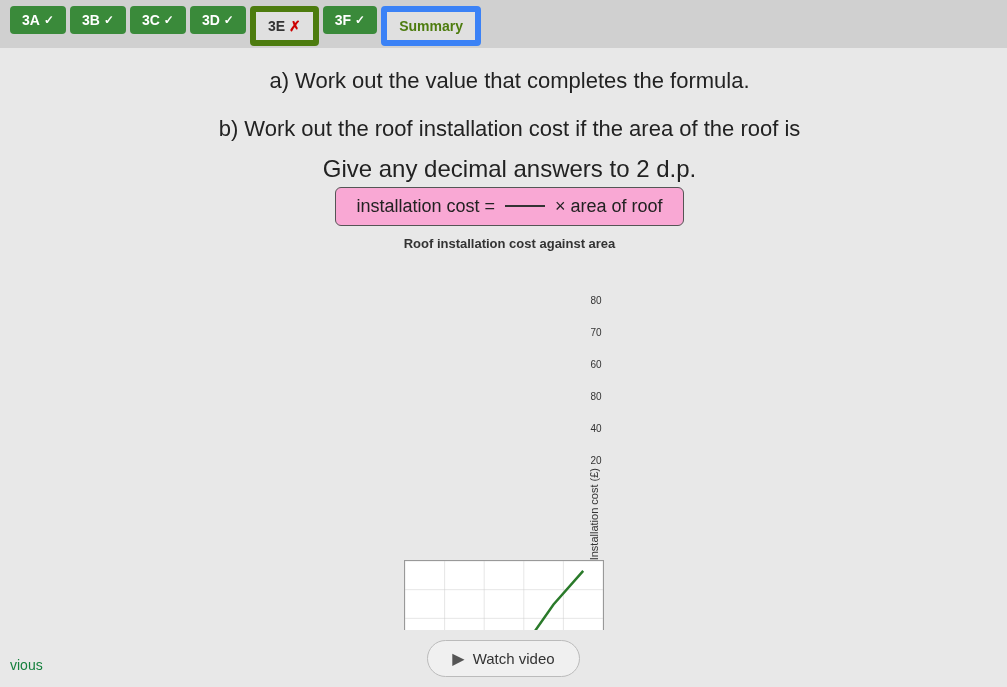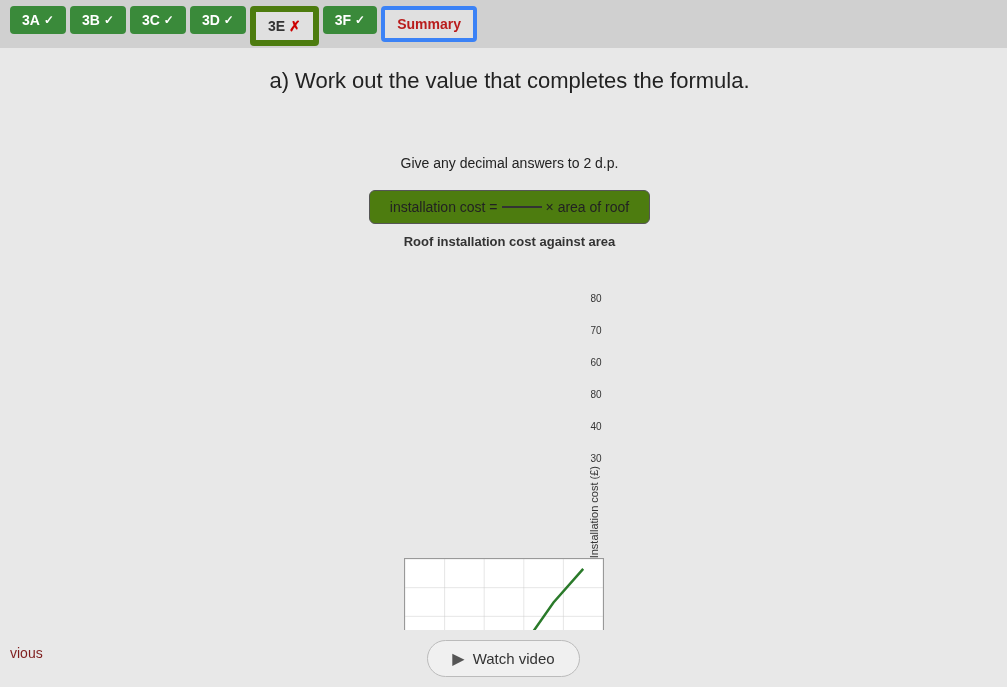--- a/index.html
+++ b/index.html
@@ -45,22 +45,22 @@
       border: 6px solid #4d7c0f;
     }
 
     .nav-tab.error .tab-x {
       color: #cc0000;
       font-weight: bold;
     }
 
     .nav-tab.summary {
       background-color: #e0e0e0;
-      color: #b91c1c;
-      border: 4px solid #3b82f6;
+      color: #4d7c0f;
+      border: 6px solid #3b82f6;
     }
 
     .check-icon {
       font-size: 12px;
     }
 
     
     .main-content {
       padding: 20px 40px 10px 52px;
       display: flex;
@@ -77,37 +77,38 @@
 
     .question-b {
       font-size: 22px;
       color: #222;
       text-align: center;
       margin-bottom: 10px;
       line-height: 1.4;
     }
 
     .decimal-hint {
-      font-size: 14px;
+      font-size: 24px;
       color: #222;
       text-align: center;
-      margin-bottom: 19px;
+      margin-bottom: 4px;
     }
 
     
     .formula-box {
       border: 1.5px solid #555;
       border-radius: 6px;
       padding: 8px 20px;
-      font-size: 14px;
+      font-size: 18px;
       color: #222;
       display: flex;
       align-items: center;
+      gap: 6px;
       margin-bottom: 10px;
-      background-color: #4d7c0f;
+      background-color: #f9a8d4;
     }
 
     .formula-blank {
       border-bottom: 2px solid #333;
       display: inline-block;
       width: 40px;
       margin: 0 4px;
     }
 
     
@@ -227,42 +228,42 @@
   <div class="nav-tab summary">
     <span>Summary</span>
   </div>
 </div>
 
 <div class="main-content">
 
   <div class="question-a">a) Work out the value that completes the formula.</div>
 
   <div class="question-b">
-    <br>
+    <span>b) Work out the roof installation cost if the area of the roof is</span><br>
   </div>
 
   <div class="decimal-hint">Give any decimal answers to 2 d.p.</div>
 
   <div class="formula-box">
     <span>installation cost =</span>
     <span class="formula-blank"></span>
     <span>× area of roof</span>
   </div>
 
   <div class="chart-container">
     <div class="chart-title">Roof installation cost against area</div>
     <div class="chart-wrapper">
 
       <div class="y-tick-labels">
         <span>80</span>
         <span>70</span>
         <span>60</span>
         <span>80</span>
         <span>40</span>
-        <span>30</span>
+        <span>20</span>
       </div>
 
       <div class="y-axis-label">Installation cost (£)</div>
 
       <div class="chart-area">
         <svg class="chart-svg" viewBox="0 0 200 175" preserveAspectRatio="none">
 
           <line x1="0" y1="0" x2="200" y2="0" stroke="#ccc" stroke-width="0.5"></line>
           <line x1="0" y1="29" x2="200" y2="29" stroke="#ccc" stroke-width="0.5"></line>
           <line x1="0" y1="58" x2="200" y2="58" stroke="#ccc" stroke-width="0.5"></line>
@@ -286,15 +287,15 @@
 
 </div>
 
 <div class="bottom-bar">
   <button class="watch-video-btn">
     <span class="video-icon">▶</span>
     <span>Watch video</span>
   </button>
 </div>
 
-<div style="position:absolute; bottom:26px; left:10px; font-size:14px; color:#7f1d1d;">
+<div style="position:absolute; bottom:14px; left:10px; font-size:14px; color:#15803d;">
   <span>vious</span>
 </div>
 
 </body></html>

